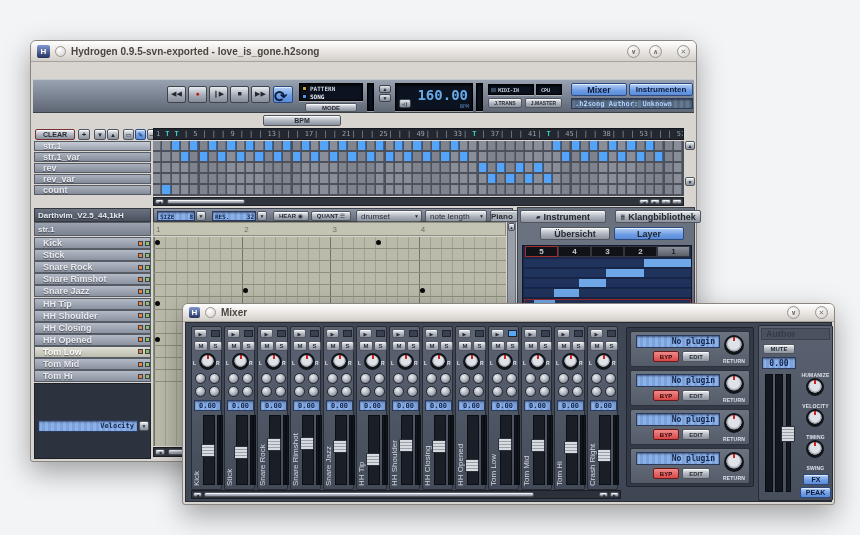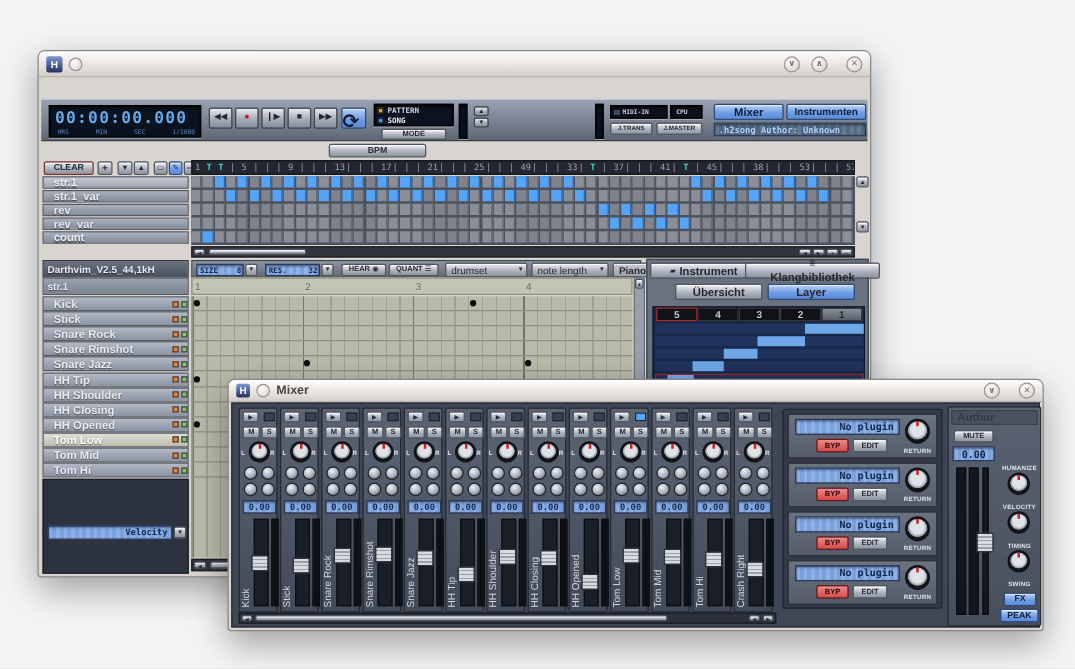--- a/index.html
+++ b/index.html
@@ -97,38 +97,30 @@
             font-weight:bold; border-radius:2px; }
   .klabel { font-size:5px; font-weight:bold; color:#dfe3ea; letter-spacing:.2px; text-align:center; }
 </style>
 </head>
 <body>
 
 <div class="win" id="main-win" style="left:30px; top:40px; width:667px; height:422px;">
   <div class="titlebar">
     <div class="hlogo">H</div>
     <div class="circ-icon"></div>
+    <div class="title-text">Hydrogen 0.9.5-svn-exported - love_is_gone.h2song</div>
     <div class="tb-spacer"></div>
     <div class="winbtn">∨</div>
     <div class="winbtn">∧</div>
     <div class="winbtn" style="margin-left:10px;">✕</div>
   </div>
 
 
   <div id="toolbar">
 
-    <div class="abs lcd-dark" style="left:6px; top:4px; width:122px; height:26px;">
-      <div class="abs" style="left:4px; top:2px; font-size:13px; font-weight:bold; letter-spacing:1px;">00:00:00.000</div>
-      <div class="abs" style="left:6px; top:18px; width:110px; display:flex; justify-content:space-between; font-size:5px; color:#5a86b8;">
-        <span>HRS</span>
-        <span>MIN</span>
-        <span>SEC</span>
-        <span>1/1000</span>
-      </div>
-    </div>
 
     <div class="abs tbtn" style="left:134px; top:6px; width:19px; height:17px;">
         <div class="g">◀◀</div>
       </div>
     <div class="abs tbtn" style="left:155px; top:6px; width:19px; height:17px;">
         <div class="g" style="color:#c01818;">●</div>
       </div>
     <div class="abs tbtn" style="left:176px; top:6px; width:19px; height:17px;">
         <div class="g">❙▶</div>
       </div>
@@ -147,20 +139,27 @@
       <div class="abs" style="left:10px; top:1px; font-size:6px; color:#cdd3da; font-weight:bold;">PATTERN</div>
       <div class="abs" style="left:2px; top:10px; width:5px; height:5px; background:#4a9af0; border:1px solid #000;"></div>
       <div class="abs" style="left:10px; top:9px; font-size:6px; color:#e8edf3; font-weight:bold;">SONG</div>
     </div>
     <div class="abs metal" style="left:272px; top:23px; width:52px; height:9px; font-size:6px; text-align:center; line-height:8px;">MODE</div>
     <div class="abs lcd-dark" style="left:334px; top:3px; width:7px; height:28px;"></div>
 
     <div class="abs tbtn" style="left:346px; top:5px; width:12px; height:8px; font-size:5px; text-align:center; color:#23272f;">▲</div>
     <div class="abs tbtn" style="left:346px; top:14px; width:12px; height:8px; font-size:5px; text-align:center; color:#23272f;">▼</div>
 
+    <div class="abs lcd-dark" style="left:362px; top:3px; width:78px; height:28px;">
+      <div class="abs" style="right:4px; top:3px; font-size:14px; font-weight:bold;">160.00</div>
+      <div class="abs" style="right:3px; bottom:1px; font-size:5px; color:#5a86b8;">BPM</div>
+      <div class="abs tbtn" style="left:3px; bottom:2px; width:12px; height:9px;">
+          <div class="g" style="font-size:5px; line-height:8px;">◁)</div>
+        </div>
+    </div>
     <div class="abs lcd-dark" style="left:443px; top:3px; width:7px; height:28px;"></div>
 
     <div class="abs lcd-dark" style="left:455px; top:4px; width:46px; height:11px;">
       <div class="abs" style="left:2px; top:3px; width:5px; height:4px; background:#3a4a60;"></div>
       <span style="position:absolute; left:9px; top:2px; font-size:5px; font-weight:bold; color:#c8d0da;">MIDI-IN</span>
     </div>
     <div class="abs lcd-dark" style="left:503px; top:4px; width:26px; height:11px;">
       <span style="position:absolute; left:4px; top:2px; font-size:5px; font-weight:bold; color:#c8d0da;">CPU</span>
     </div>
     <div class="abs metal" style="left:455px; top:18px; width:34px; height:10px; font-size:5px; text-align:center; line-height:9px;">J.TRANS</div>
@@ -561,21 +560,21 @@
   </div>
   <div class="abs" style="left:122px; top:167px; width:360px; height:14px; background:linear-gradient(#8d95a4,#636b79); border:1px solid #3c4149;">
     <div class="abs lcd-blue" style="left:3px; top:2px; width:38px; height:10px; font-size:6px; line-height:9px; padding-left:2px;"><span>SIZE</span> <span style="float:right; margin-right:1px;">8</span></div>
     <div class="abs metal" style="left:42px; top:2px; width:10px; height:10px; font-size:5px; text-align:center; line-height:9px;">▼</div>
     <div class="abs lcd-blue" style="left:58px; top:2px; width:44px; height:10px; font-size:6px; line-height:9px; padding-left:2px;"><span>RES.</span> <span style="float:right; margin-right:1px;">32</span></div>
     <div class="abs metal" style="left:103px; top:2px; width:10px; height:10px; font-size:5px; text-align:center; line-height:9px;">▼</div>
     <div class="abs metal" style="left:119px; top:2px; width:36px; height:10px; font-size:6px; text-align:center; line-height:9px;"><span>HEAR</span> ◉</div>
     <div class="abs metal" style="left:157px; top:2px; width:40px; height:10px; font-size:6px; text-align:center; line-height:9px;"><span>QUANT</span> ☰</div>
     <div class="abs metal" style="left:202px; top:1px; width:66px; height:12px; font-size:8px; font-weight:normal; line-height:11px; padding-left:4px; text-align:left;"><span>drumset</span><span style="float:right; margin-right:2px; font-size:5px;">▼</span></div>
     <div class="abs metal" style="left:271px; top:1px; width:62px; height:12px; font-size:8px; font-weight:normal; line-height:11px; padding-left:4px; text-align:left;"><span>note length</span><span style="float:right; margin-right:2px; font-size:5px;">▼</span></div>
-    <div class="abs metal" style="left:336px; top:1px; width:32px; height:12px; font-size:8px; text-align:center; line-height:11px; background:linear-gradient(#c8ccd2,#9aa0aa);">Piano</div>
+    <div class="abs metal" style="left:336px; top:1px; width:32px; height:12px; font-size:8px; line-height:11px; background:linear-gradient(#c8ccd2,#9aa0aa);">Piano</div>
   </div>
 
   <div class="abs" style="left:3px; top:181px; width:117px; height:14px; background:linear-gradient(#9aa2b0,#7b8391); border:1px solid #565c66; display:flex; align-items:center;">
     <span class="row-name" style="font-size:8px; padding-left:3px;">str.1</span>
   </div>
 
   <div class="abs" id="beat-ruler" style="left:122px; top:181px; width:353px; height:14px; background:#c3c4b3; border:1px solid #8e8f7e;">
       <span style="position: absolute; left: 2px; top: 2px; font-size: 8px; color: rgb(109, 111, 96);">1</span>
       <span style="position: absolute; left: 90.25px; top: 2px; font-size: 8px; color: rgb(109, 111, 96);">2</span>
       <span style="position: absolute; left: 178.5px; top: 2px; font-size: 8px; color: rgb(109, 111, 96);">3</span>
@@ -693,21 +692,21 @@
   <div class="abs" style="left:122px; top:406px; width:363px; height:10px; background:#30343c; border:1px solid #1c1f25;">
     <div class="abs metal" style="left:1px; top:1px; width:10px; height:6px; font-size:4px; text-align:center; line-height:6px;">◀</div>
     <div class="abs metal" style="left:14px; top:1px; width:120px; height:6px;"></div>
   </div>
 
   <div class="abs" style="left:486px; top:166px; width:178px; height:252px; background:#6a7280; border:1px solid #3c4149;">
     <div class="abs metal rack-tab" style="left:2px; top:2px; width:86px; height:13px;">
         <span style="font-size:6px;">▰</span>
         <span>Instrument</span>
       </div>
-    <div class="abs metal rack-tab" style="left:78px; top:2px; width:108px; height:13px;flex-direction:column;">
+    <div class="abs metal rack-tab" style="left:97px; top:2px; width:86px; height:13px;">
         <span style="font-size:6px;">≣</span>
         <span>Klangbibliothek</span>
       </div>
     <div class="abs metal rack-tab" style="left:22px; top:19px; width:70px; height:13px; font-size:9px;">Übersicht</div>
     <div class="abs bluebtn rack-tab" style="left:96px; top:19px; width:70px; height:13px; font-size:9px;">Layer</div>
     <div class="abs" id="layer-display" style="left:4px; top:37px; width:170px; height:212px; background:#1a2746; border:1px solid #0f1830;">
         <div class="lay-hd" style="left: 2px; width: 33px; border: 1px solid rgb(160, 48, 48);">5</div>
         <div class="lay-hd" style="left: 35px; width: 33px;">4</div>
         <div class="lay-hd" style="left: 68px; width: 33px;">3</div>
         <div class="lay-hd" style="left: 101px; width: 33px;">2</div>

